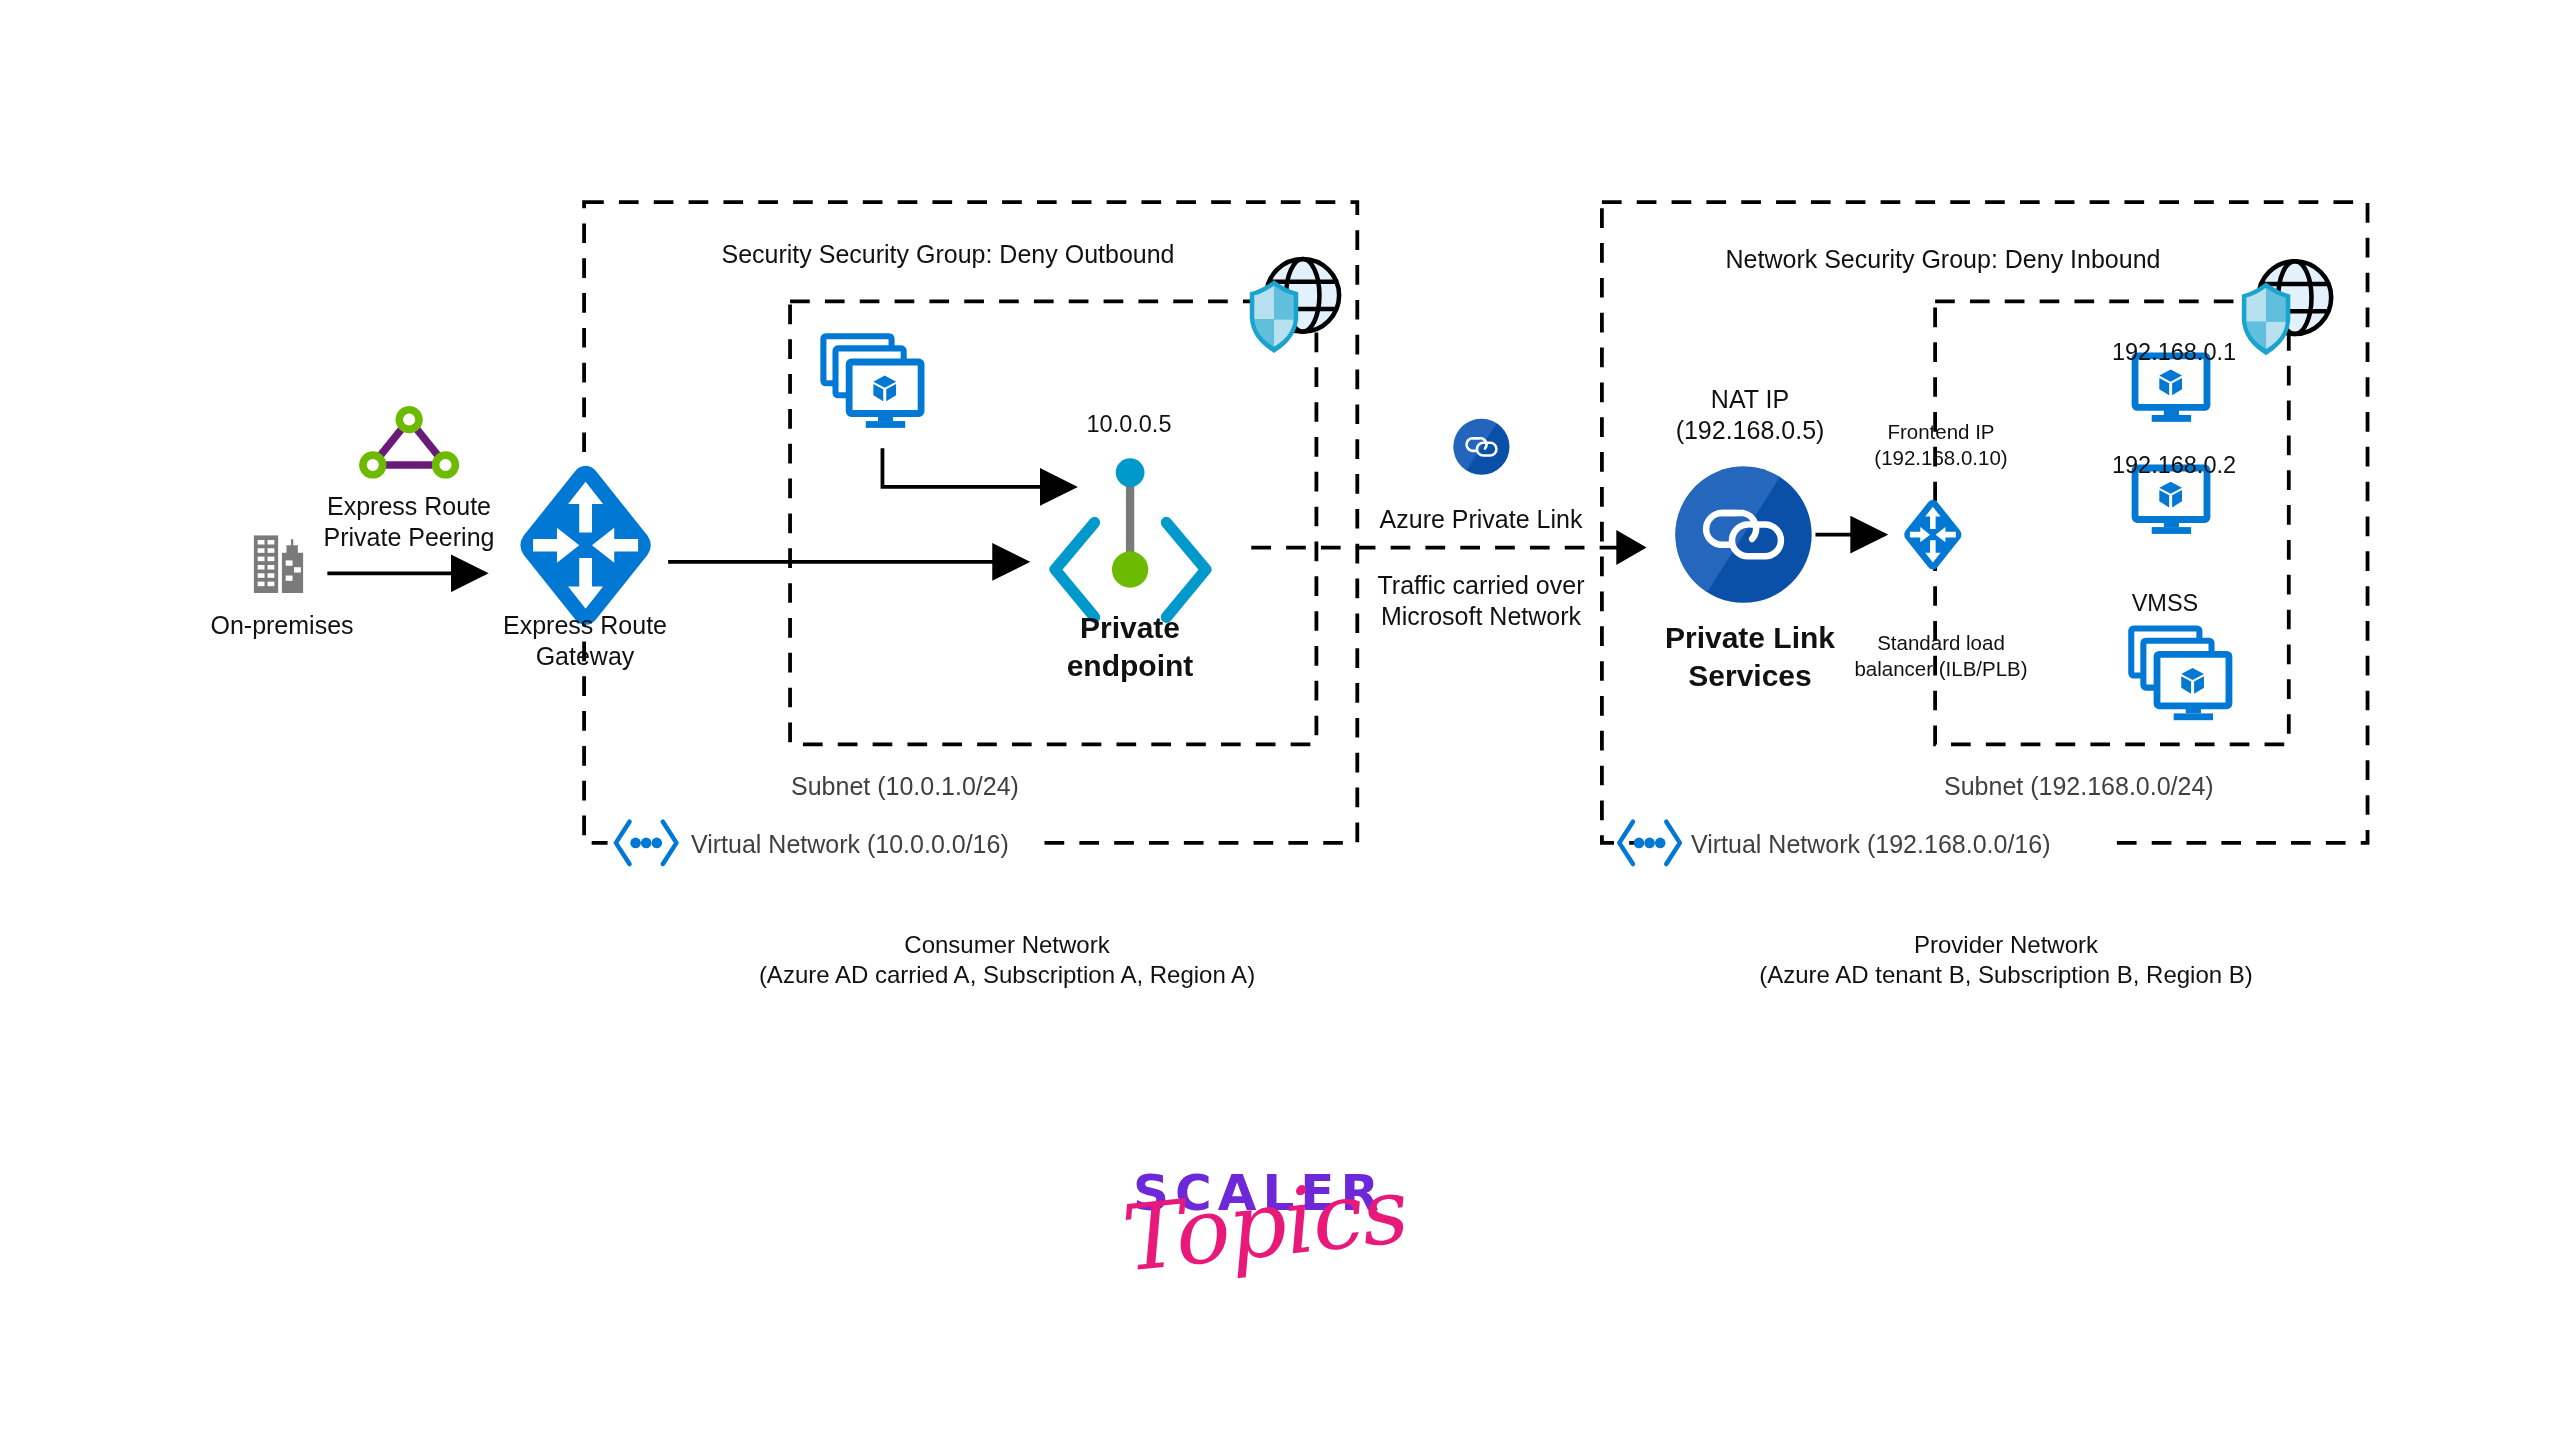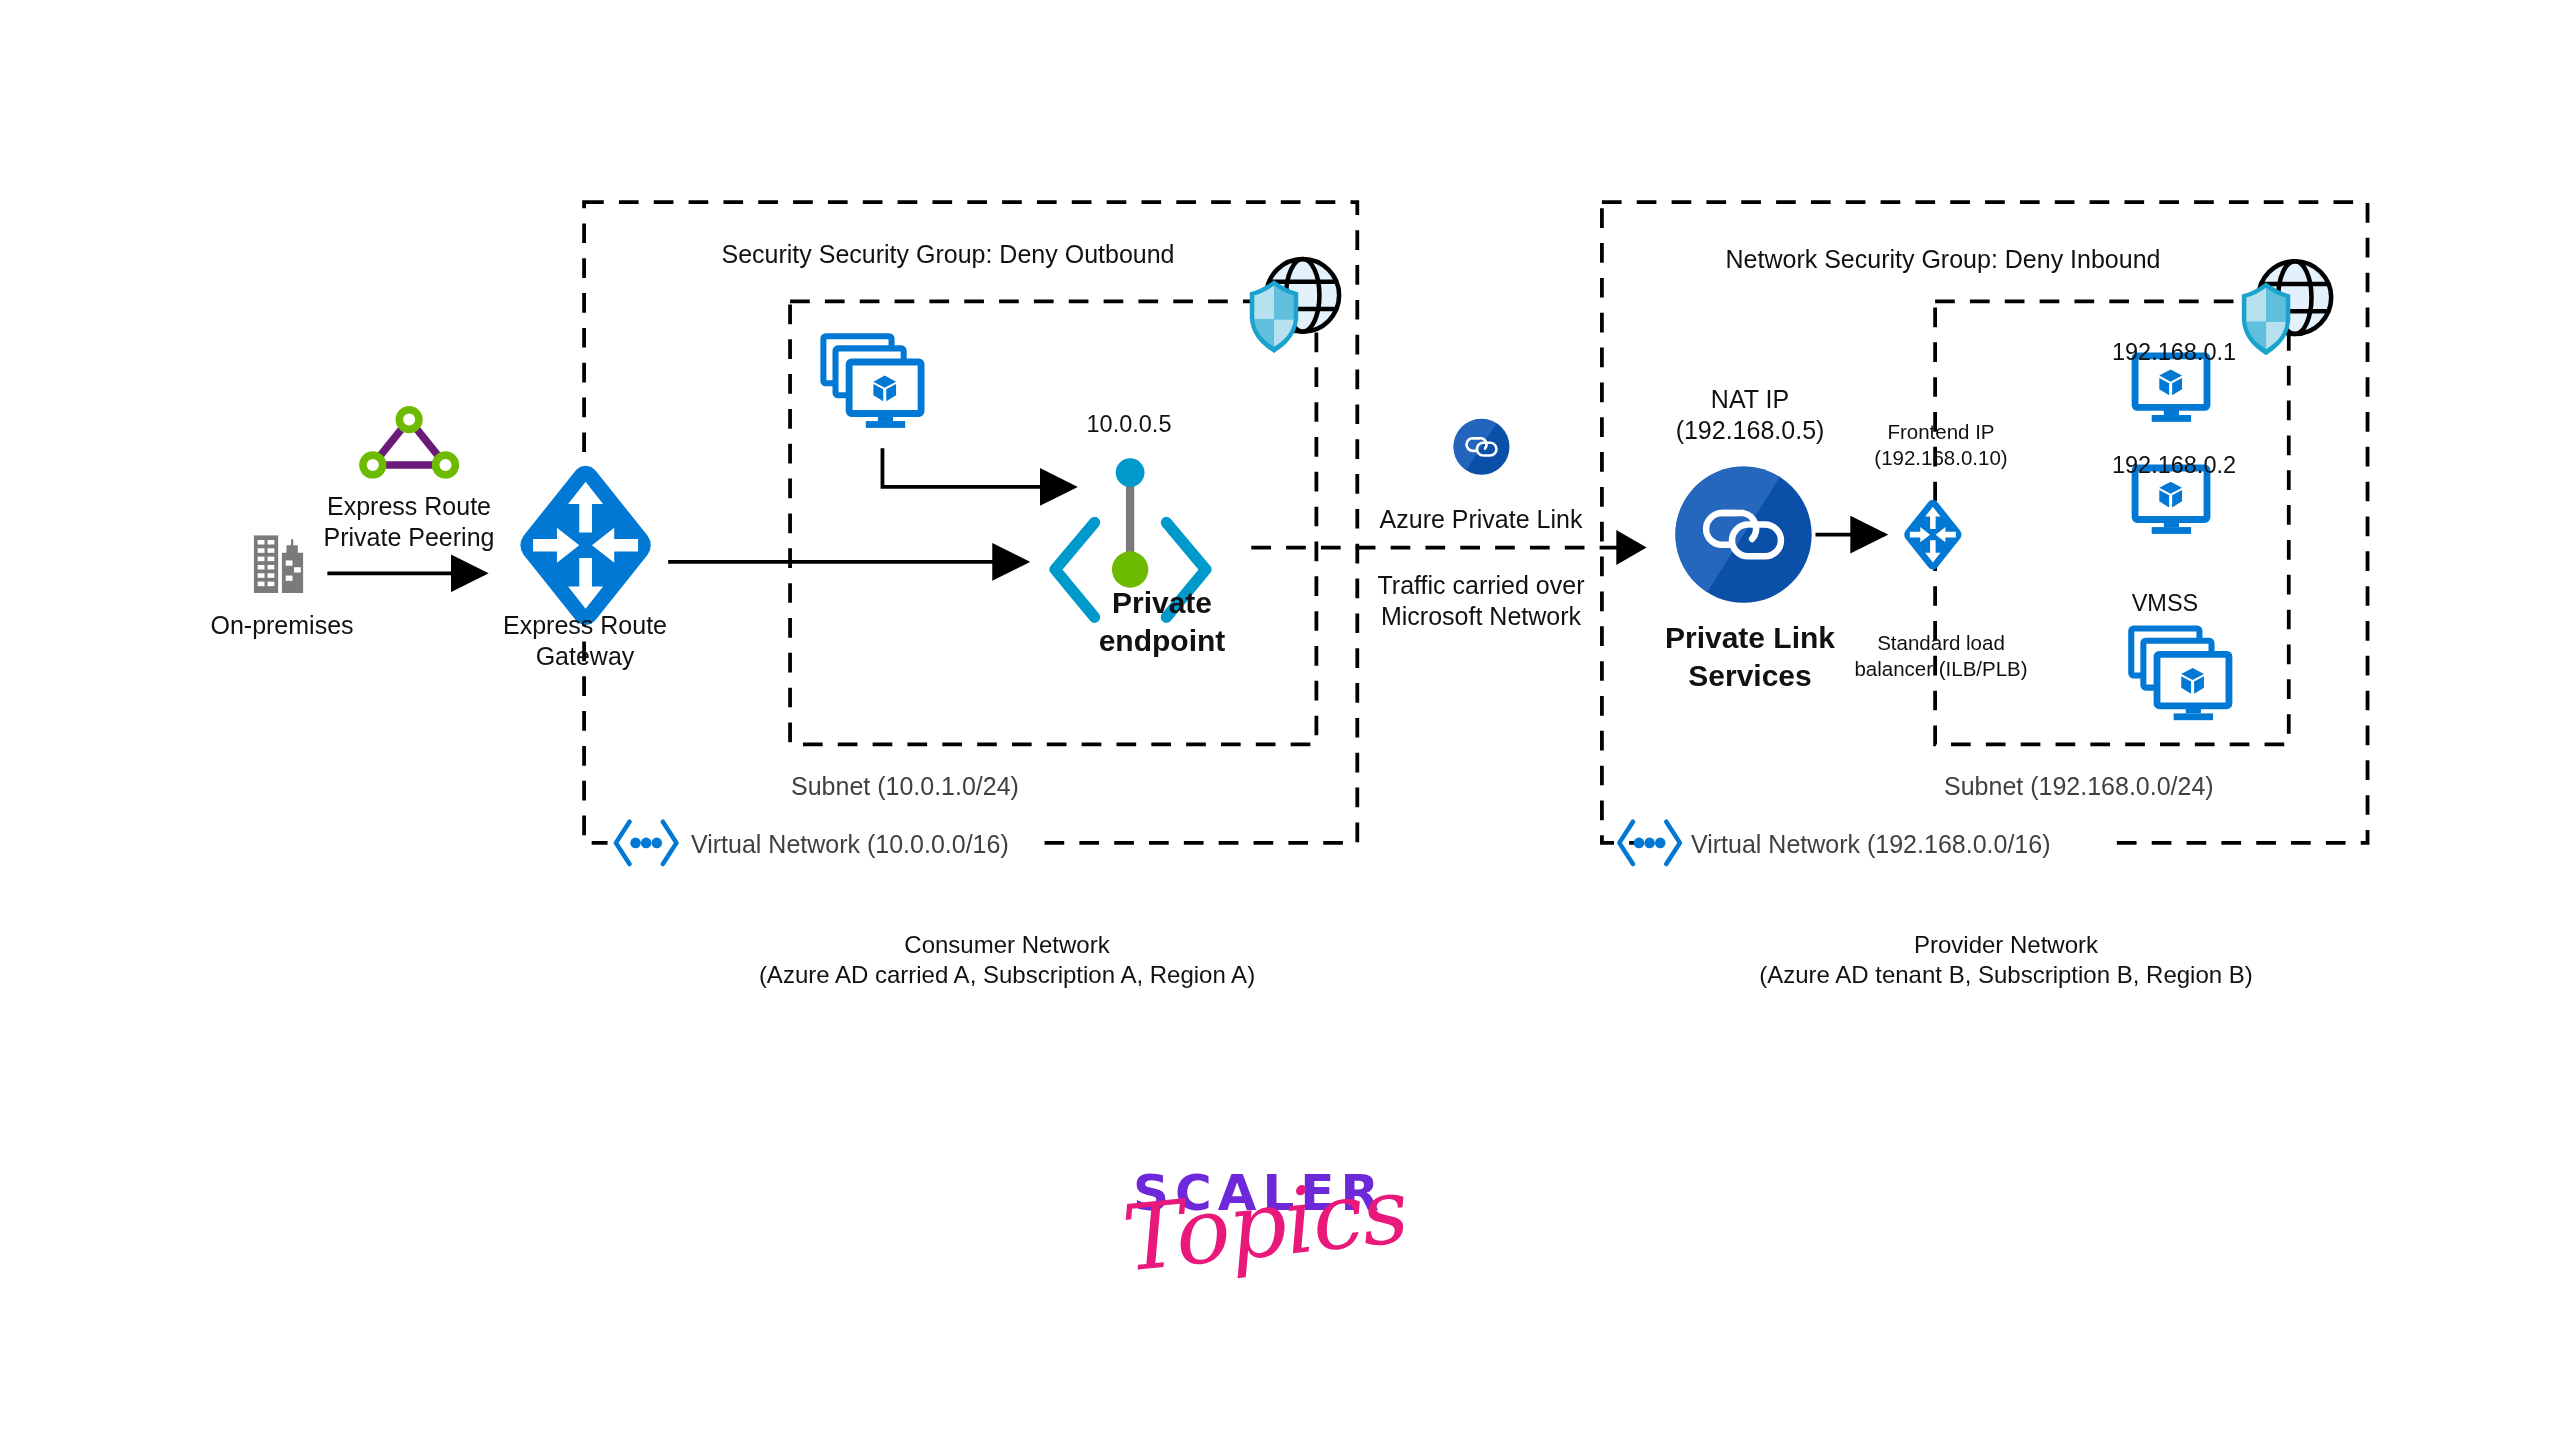--- a/index.html
+++ b/index.html
@@ -202,21 +202,21 @@
   <div>Private Peering</div>
 </div>
 <div class="lbl f34" style="left:282px; top:610px;">On-premises</div>
 <div class="lbl f34" style="left:585px; top:610px;">
   <div>Express Route</div>
   <div>Gateway</div>
 </div>
 
 <div class="lbl f34" style="left:948px; top:239px;">Security Security Group: Deny Outbound</div>
 <div class="lbl f30" style="left:1129px; top:410px;">10.0.0.5</div>
-<div class="lbl f40b" style="left:1130px; top:584px;margin-left:32px;">
+<div class="lbl f40b" style="left:1130px; top:609px;">
   <div>Private</div>
   <div>endpoint</div>
 </div>
 <div class="lbl-left f34" style="left:791px; top:771px;">Subnet (10.0.1.0/24)</div>
 <div class="lbl-left f34" style="left:691px; top:829px;">Virtual Network (10.0.0.0/16)</div>
 <div class="lbl f38" style="left:1007px; top:930px;">
   <div>Consumer Network</div>
   <div>(Azure AD carried A, Subscription A, Region A)</div>
 </div>
 

